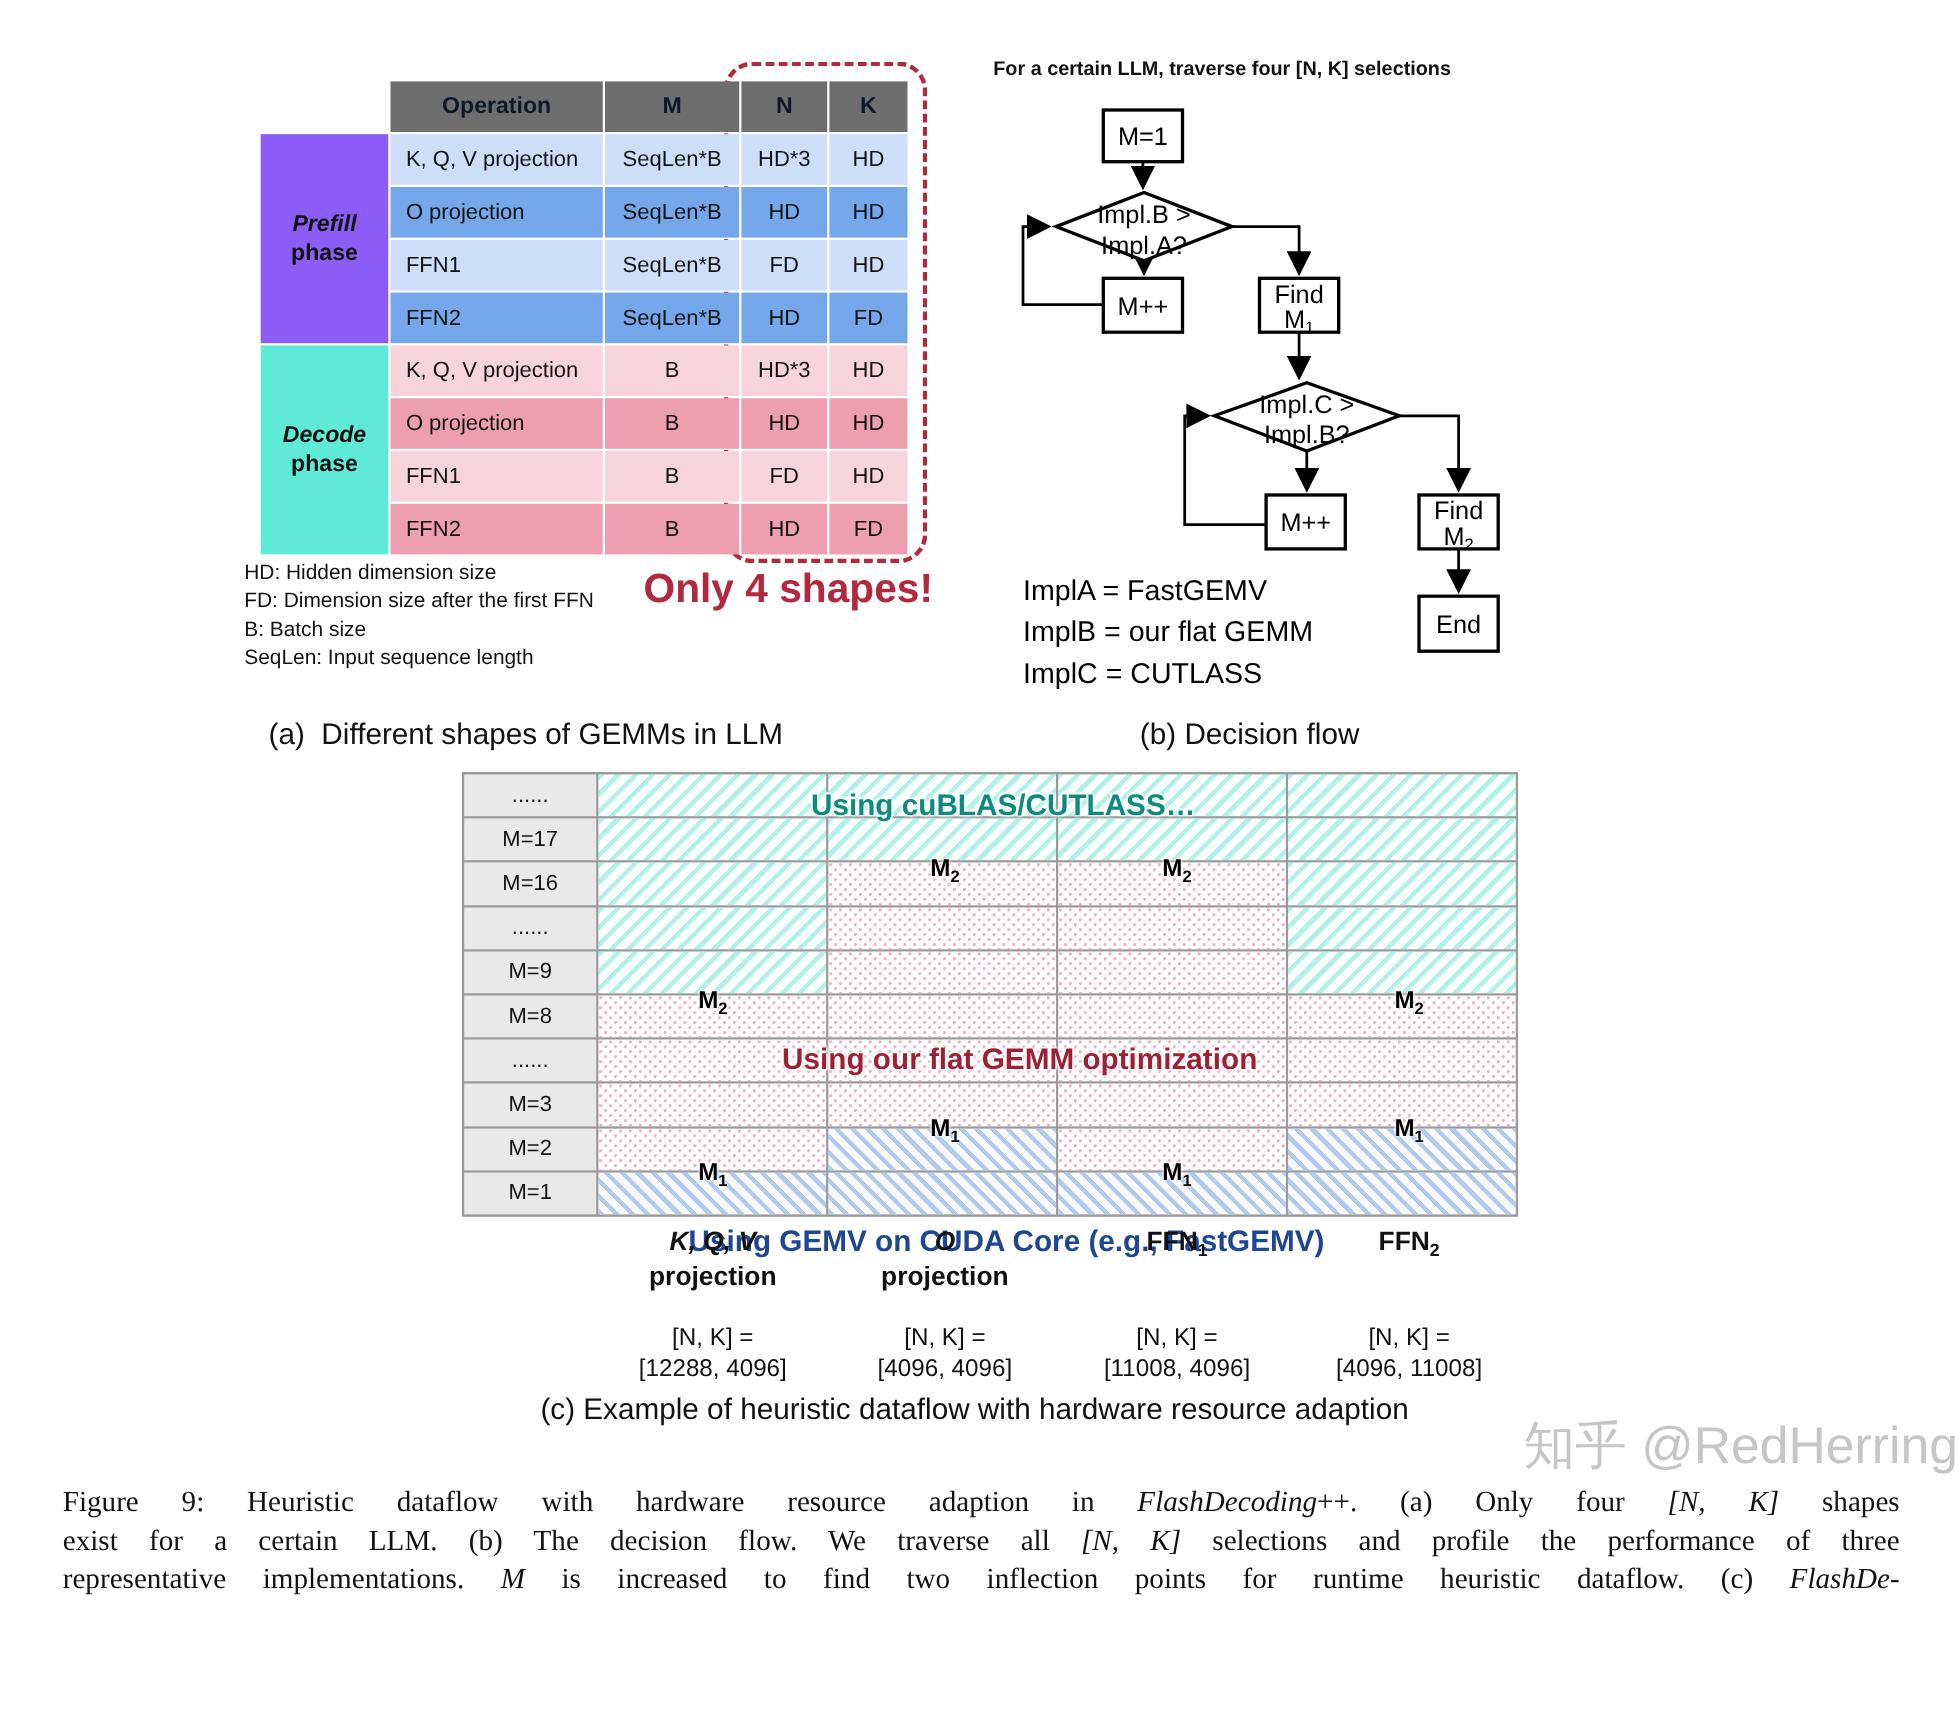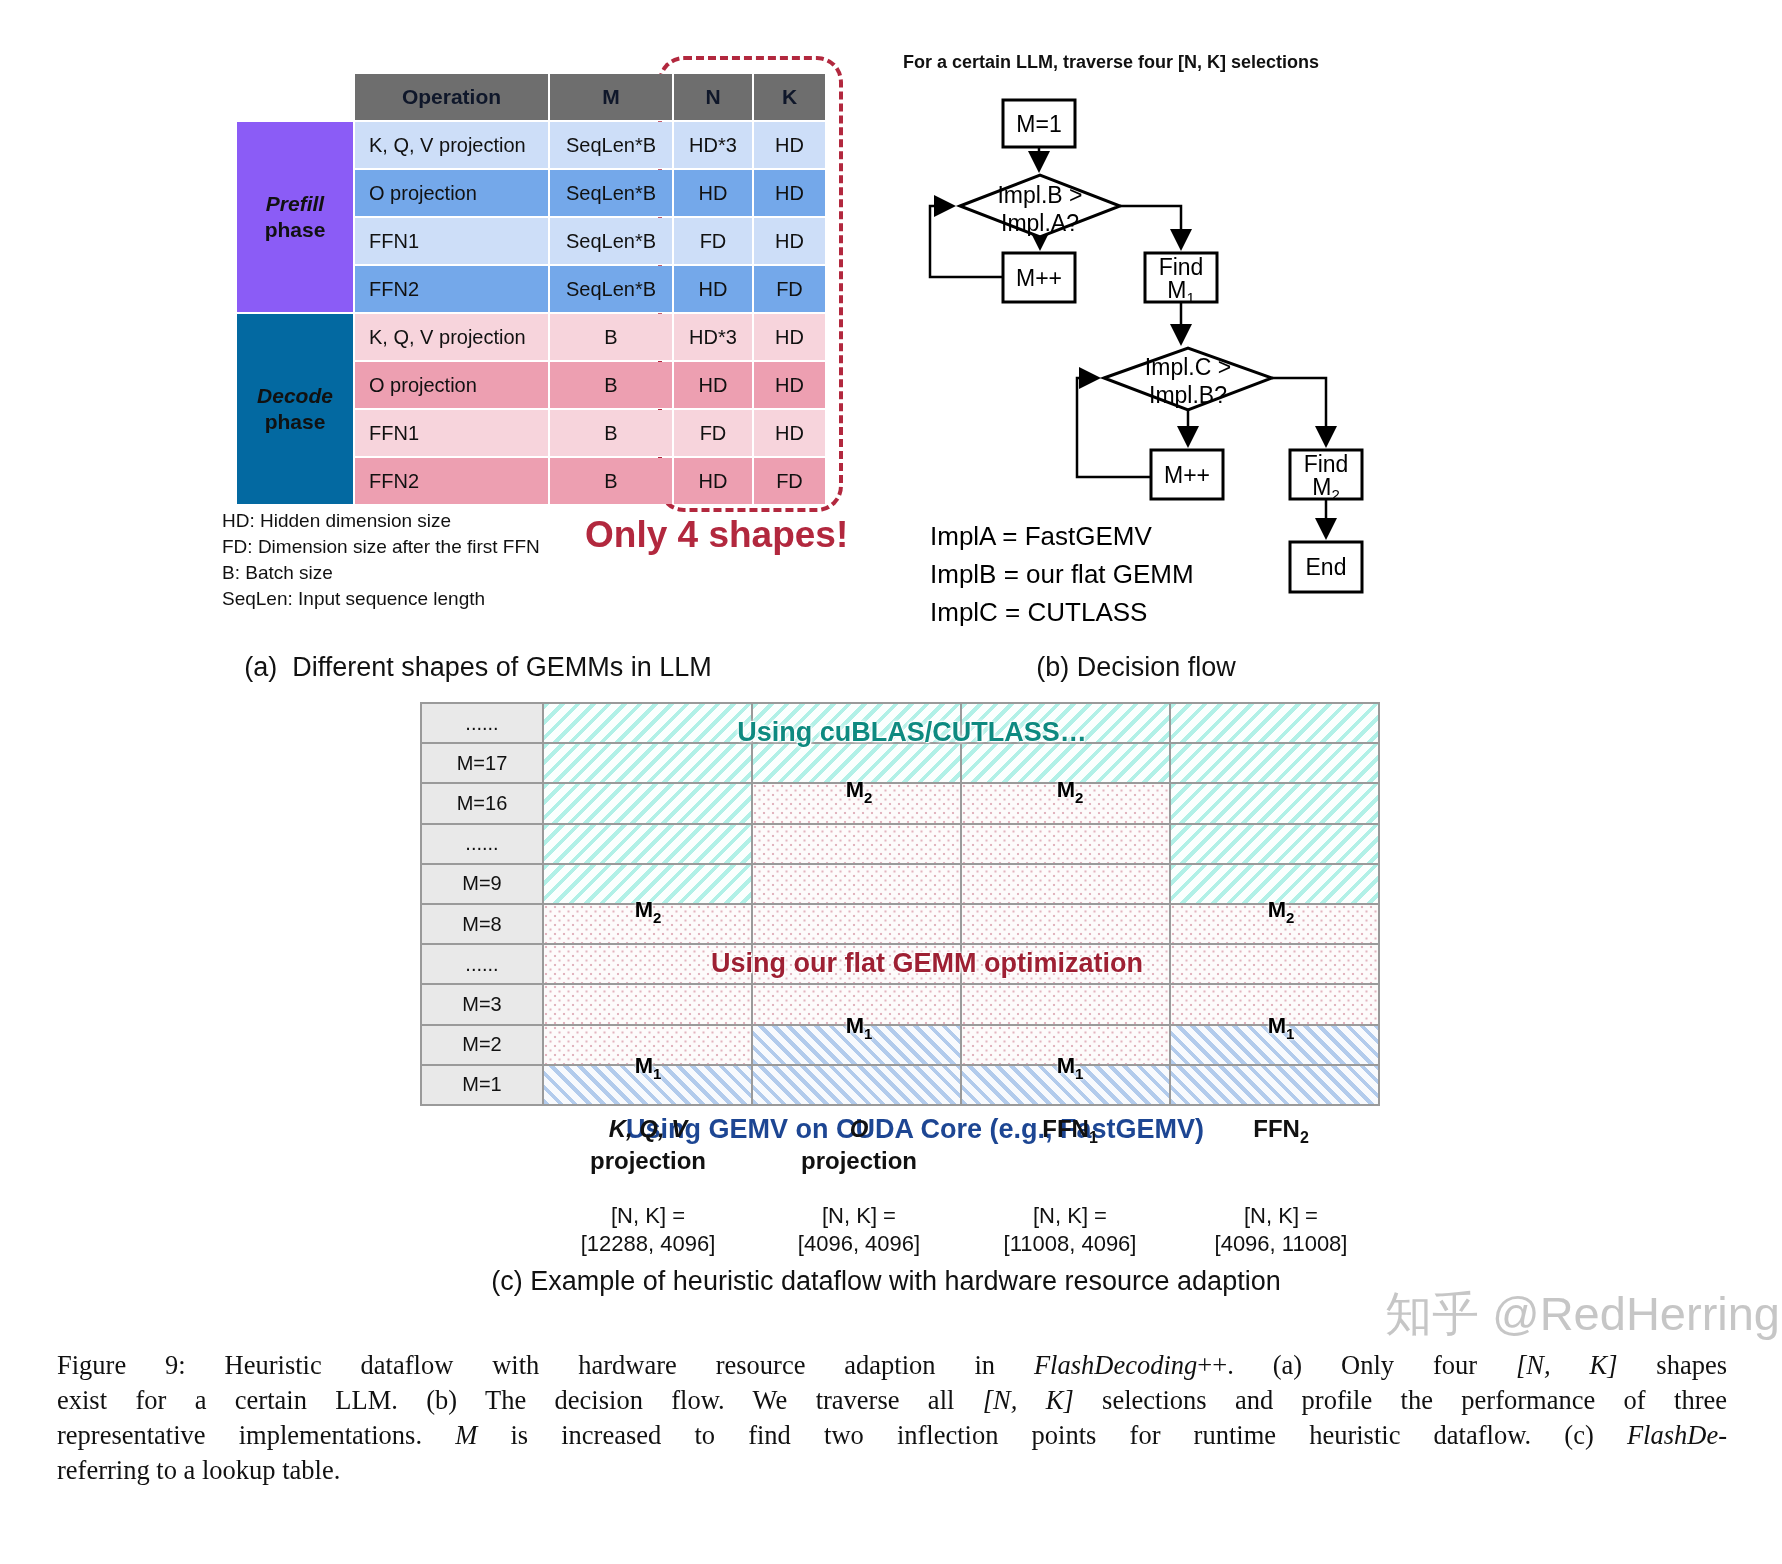--- a/index.html
+++ b/index.html
@@ -11,21 +11,21 @@
   #dashbox{left:658px;top:56px;width:177px;height:448px;border:4px dashed #b2283e;border-radius:26px;}
   #tableA{left:237px;top:74px;display:grid;grid-template-columns:116px 193px 122px 78px 71px;
           grid-auto-rows:46px;gap:2px;}
   #tableA .cell{display:flex;align-items:center;justify-content:center;font-size:20px;}
   #tableA .op{justify-content:flex-start;padding-left:14px;}
   #tableA .th{background:#6e6e6e;color:#0f172a;font-weight:bold;font-size:21px;}
   #tableA .corner{background:transparent;}
   #tableA .ph{grid-row:span 4;flex-direction:column;font-weight:bold;font-size:21px;line-height:26px;}
   #tableA .ph .l1{font-style:italic;}
   .ph-pre{background:#8b5cf6;}
-  .ph-dec{background:#0369a1;text-align:center;}
+  .ph-dec{background:#5eead4;text-align:center;}
   .c-b-l{background:#cddef8;}
   .c-b-m{background:#74a8ea;}
   .c-p-l{background:#f7d4dc;}
   .c-p-m{background:#ed9fb1;}
   #legendA{left:222px;top:508px;font-size:19px;line-height:26px;white-space:pre;}
   #callout{left:585px;top:514px;font-size:37px;font-weight:bold;color:#b2283e;white-space:pre;}
   .subcap{font-size:27px;text-align:center;white-space:pre;}
   #cap-a{left:178px;top:652px;width:600px;}
   #cap-b{left:886px;top:652px;width:500px;}
 
@@ -248,17 +248,16 @@
       <div class="nk abs" style="left: 859px; top: 1202px;"><div>[N, K] =</div><div>[4096, 4096]</div></div>
       <div class="nk abs" style="left: 1070px; top: 1202px;"><div>[N, K] =</div><div>[11008, 4096]</div></div>
       <div class="nk abs" style="left: 1281px; top: 1202px;"><div>[N, K] =</div><div>[4096, 11008]</div></div>
     </div>
   <div id="cap-c" class="abs subcap">(c) Example of heuristic dataflow with hardware resource adaption</div>
 
   <div id="figcap" class="abs">
       <div class="ln"><span>Figure 9:  Heuristic dataflow with hardware resource adaption in </span><em>FlashDecoding</em><span>++.  (a) Only four </span><em>[N, K]</em><span> shapes</span></div>
       <div class="ln"><span>exist for a certain LLM. (b) The decision flow.  We traverse all </span><em>[N, K]</em><span> selections and profile the performance of three</span></div>
       <div class="ln"><span>representative implementations.  </span><em>M</em><span> is increased to find two inflection points for runtime heuristic dataflow. (c) </span><em>FlashDe-</em></div>
-      <div class="ln last"><span>referring to a lookup table.</span></div>
     </div>
   <div id="watermark" class="abs">知乎 @RedHerring</div>
 
 </div>
 
 </body></html>

